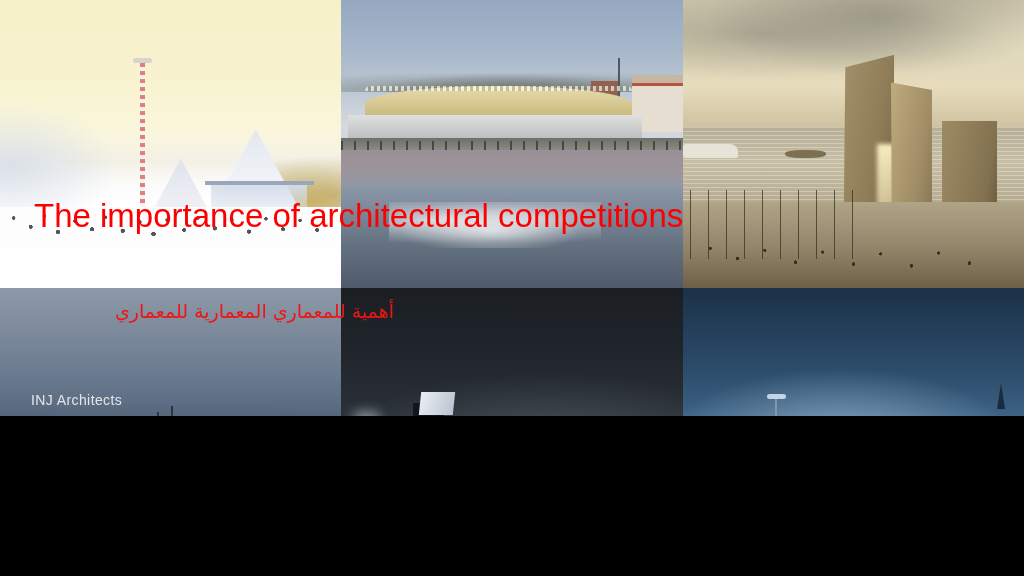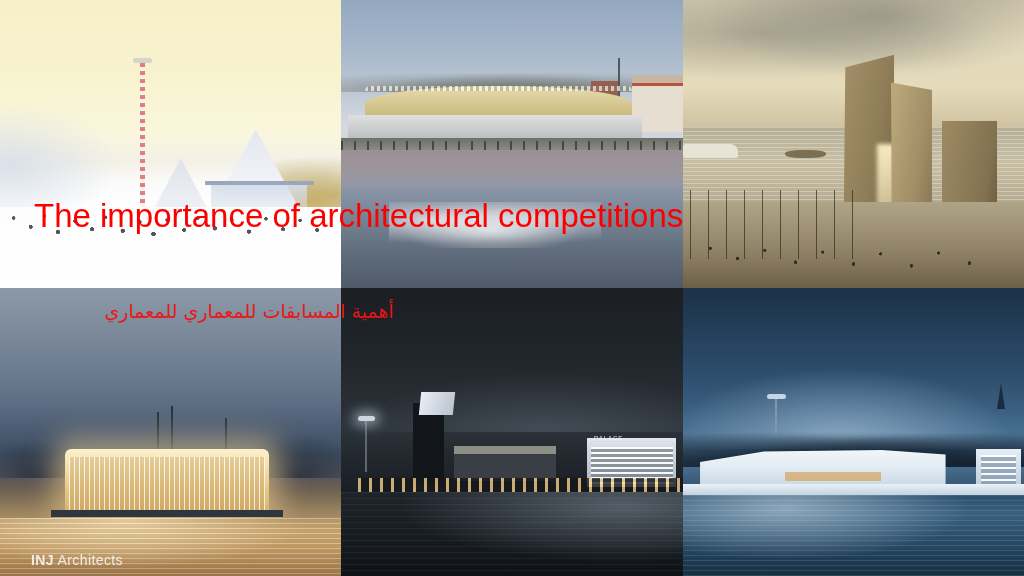--- a/index.html
+++ b/index.html
@@ -7,21 +7,21 @@
     margin: 0;
     padding: 0;
     background: #000;
   }
   body {
     font-family: "Liberation Sans", sans-serif;
   }
   .slide {
     position: relative;
     width: 1024px;
-    height: 576px;
+    height: 416px;
     overflow: hidden;
     background: #1a1a1a;
   }
 
   
   .grid {
     position: absolute;
     inset: 0;
     display: grid;
     grid-template-columns: 341px 342px 341px;
@@ -465,21 +465,21 @@
   .watermark {
     position: absolute;
     left: 31px;
     bottom: 8px;
     z-index: 10;
     color: rgba(255,255,255,.82);
     font-family: "Liberation Sans", sans-serif;
     font-size: 14px;
     letter-spacing: .4px;
   }
-  .watermark .wm-mark { font-weight: 700; }
+  .watermark .wm-mark { font-weight: 400; }
 </style>
 </head>
 <body>
 
 <div class="slide">
 
   <div class="grid">
 
     <div class="cell c-tl">
       <div class="haze-left"></div>
@@ -554,20 +554,20 @@
       <div class="snowBank"></div>
       <div class="seaBlue"></div>
     </div>
 
   </div>
 
   <div class="title-block">
     <div class="title-line">The importance of architectural competitions</div>
   </div>
 
-  <div class="subtitle">أهمية المسابقات للمعماري للمعماري</div>
+  <div class="subtitle">أهمية للمعماري المعمارية للمعماري</div>
 
   <div class="watermark">
     <span class="wm-mark">INJ</span>
     <span>Architects</span>
   </div>
 
 </div>
 
 </body></html>

